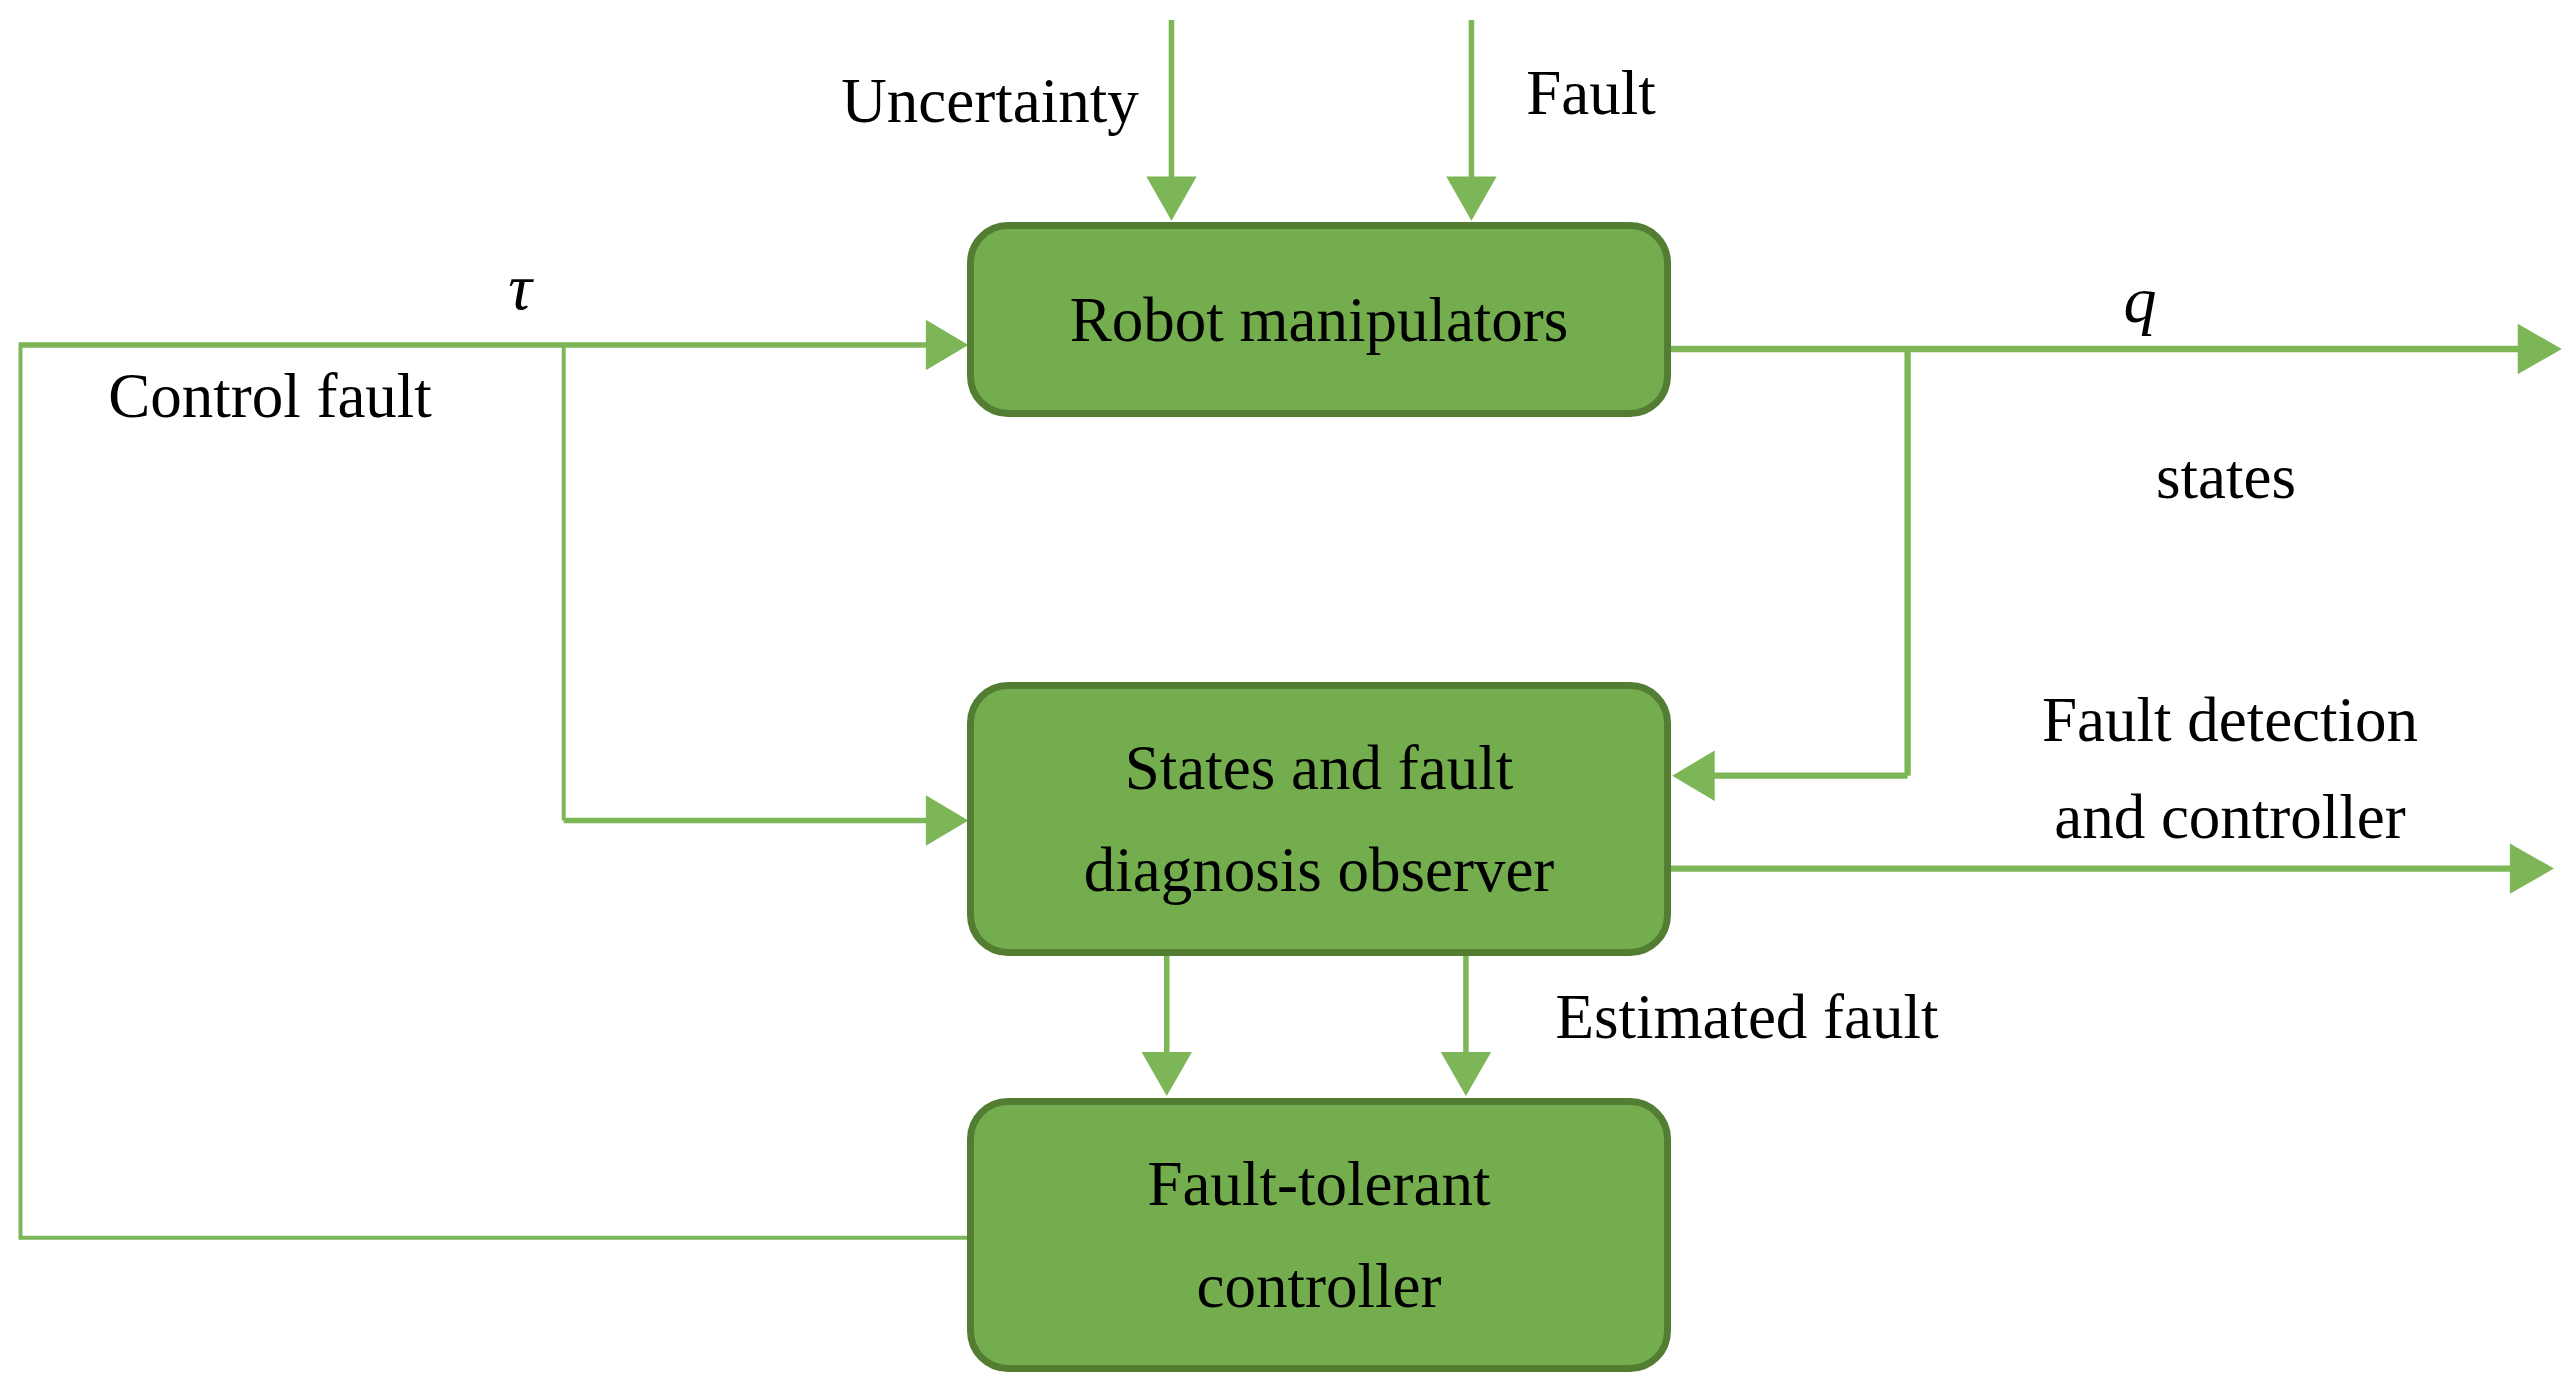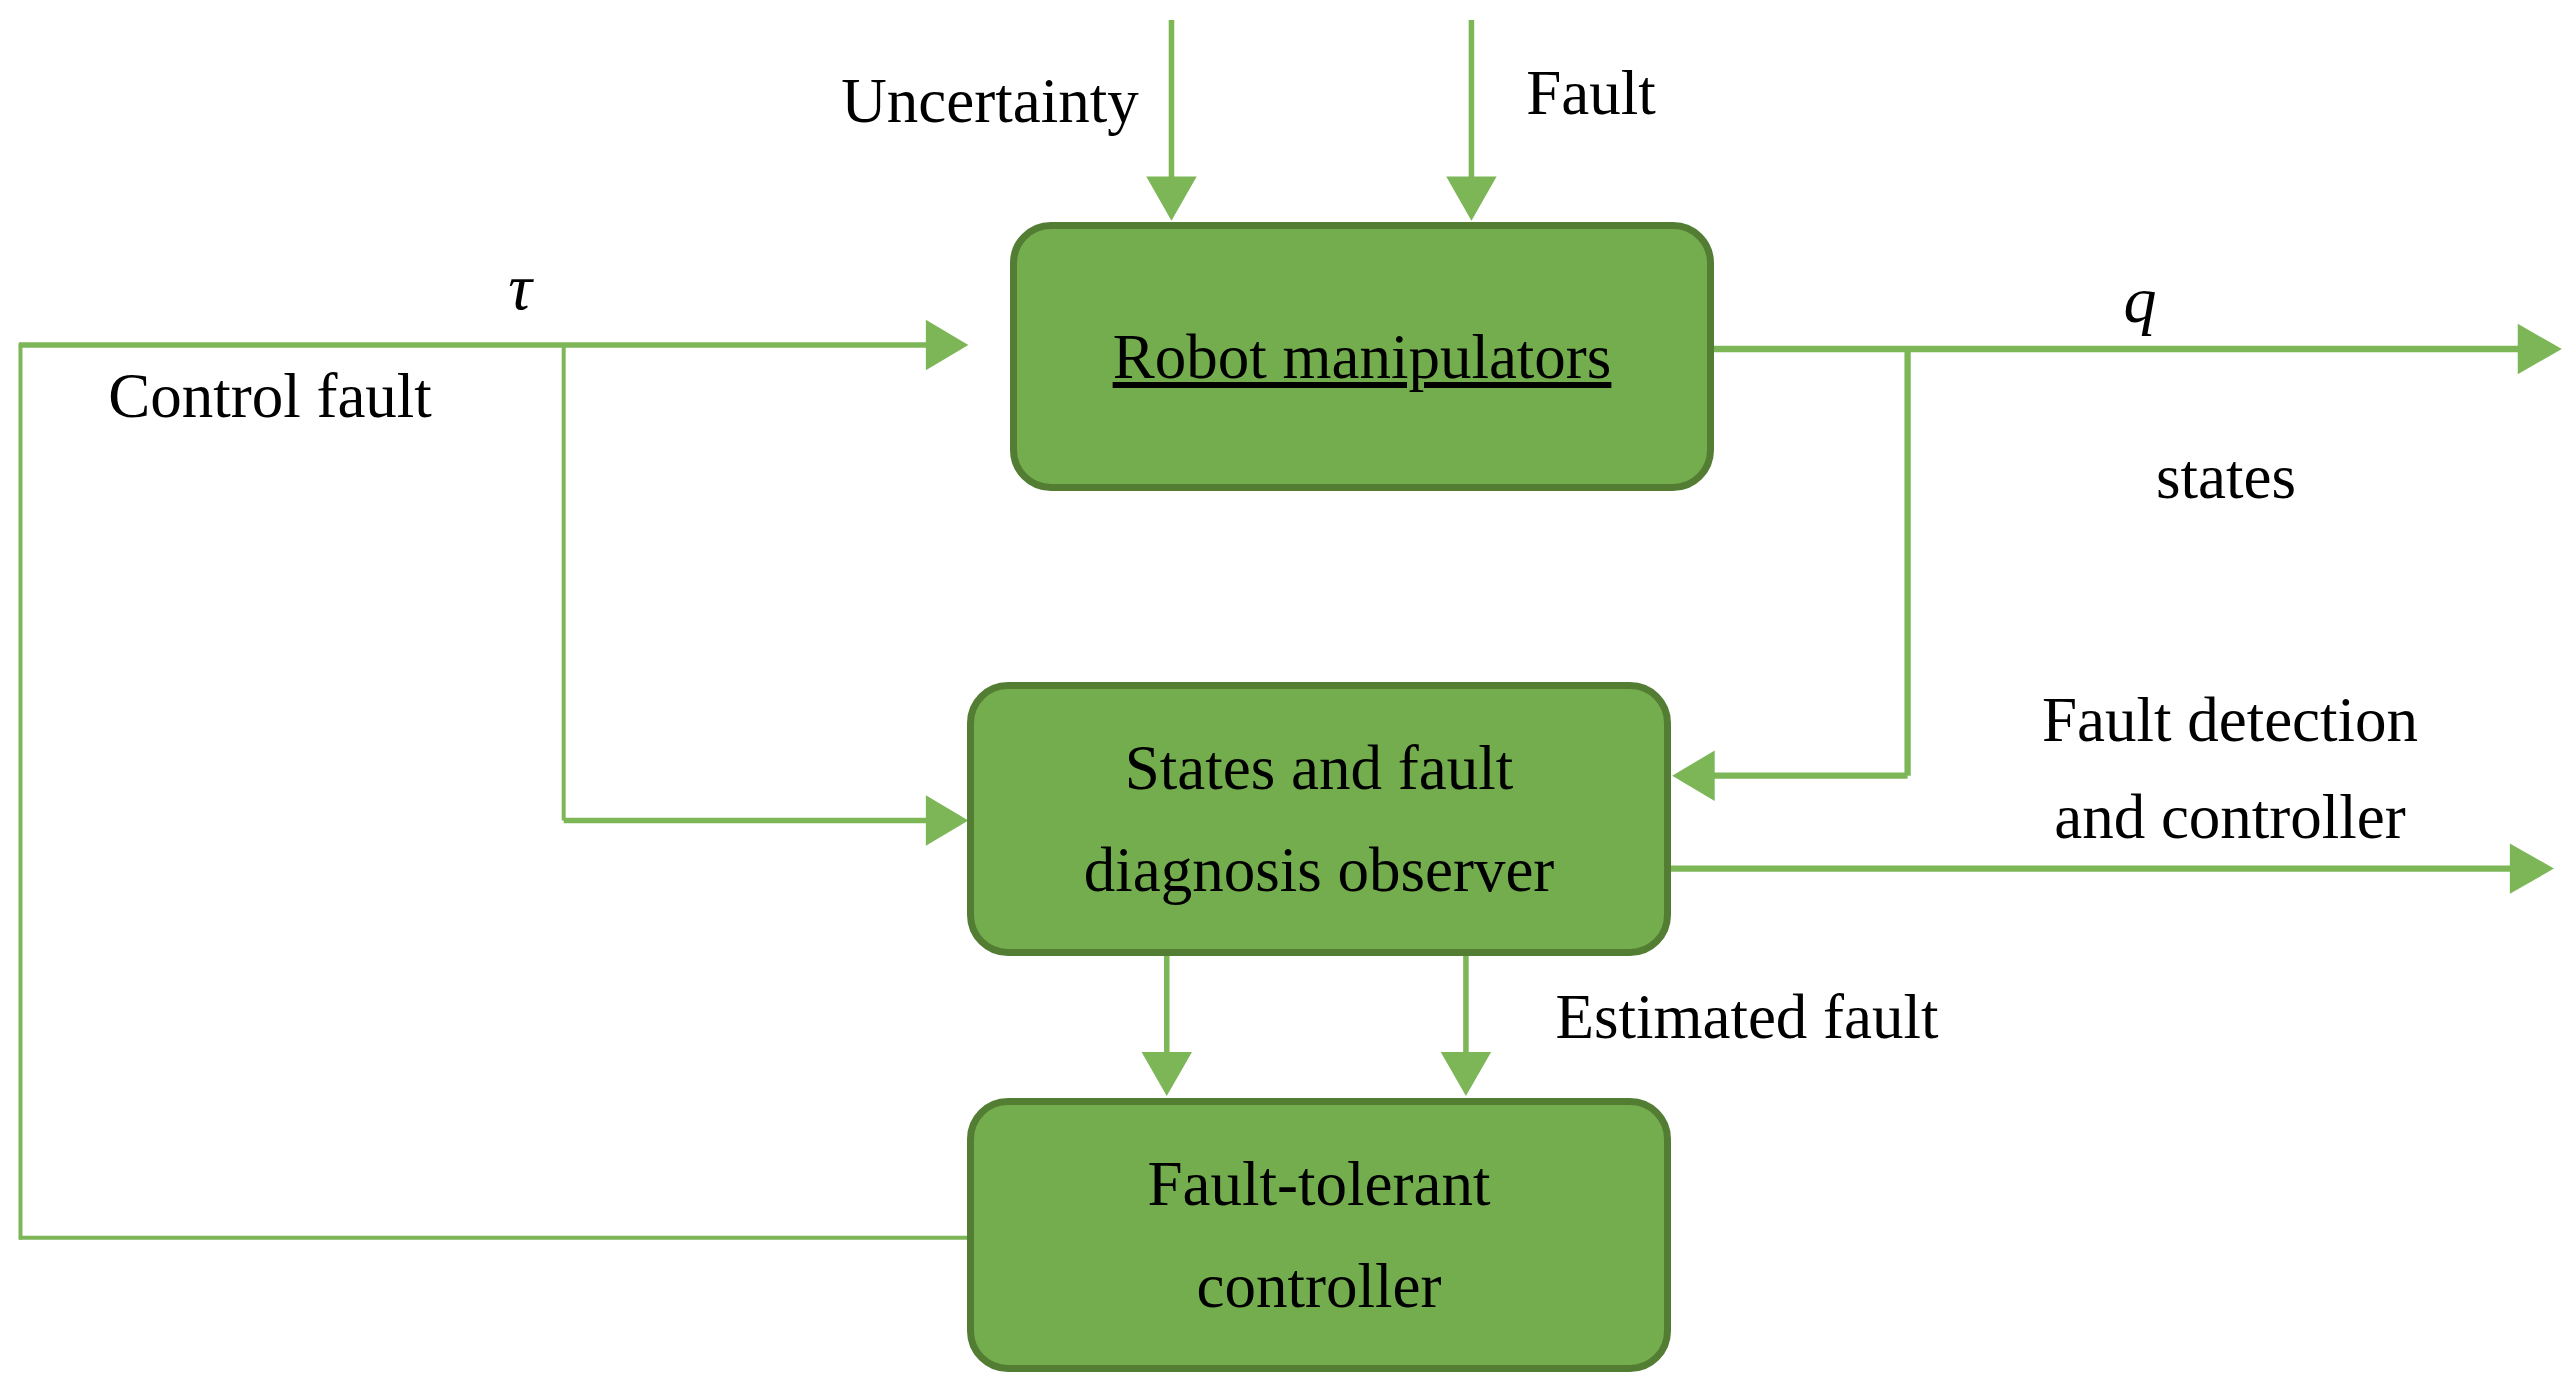--- a/index.html
+++ b/index.html
@@ -30,21 +30,21 @@
     background:var(--box-fill);
     border:7.9px solid var(--box-border);
     border-radius:41px;
     display:flex;flex-direction:column;
     align-items:center;justify-content:center;
     text-align:center;
     font-size:63px;
     line-height:102px;
     color:var(--text-color);
   }
-  .box-robot{left:1010px;top:222px;width:704px;height:269px;text-decoration:underline;}
+  .box-robot{left:967px;top:222px;width:704px;height:195px;}
   .box-observer{left:967px;top:682px;width:704px;height:274px;}
   .box-controller{left:967px;top:1098px;width:704px;height:274px;}
   .lbl{
     position:absolute;
     transform:translate(-50%,-50%);
     white-space:nowrap;
     font-size:63px;
     text-align:center;
     color:var(--text-color);
   }

